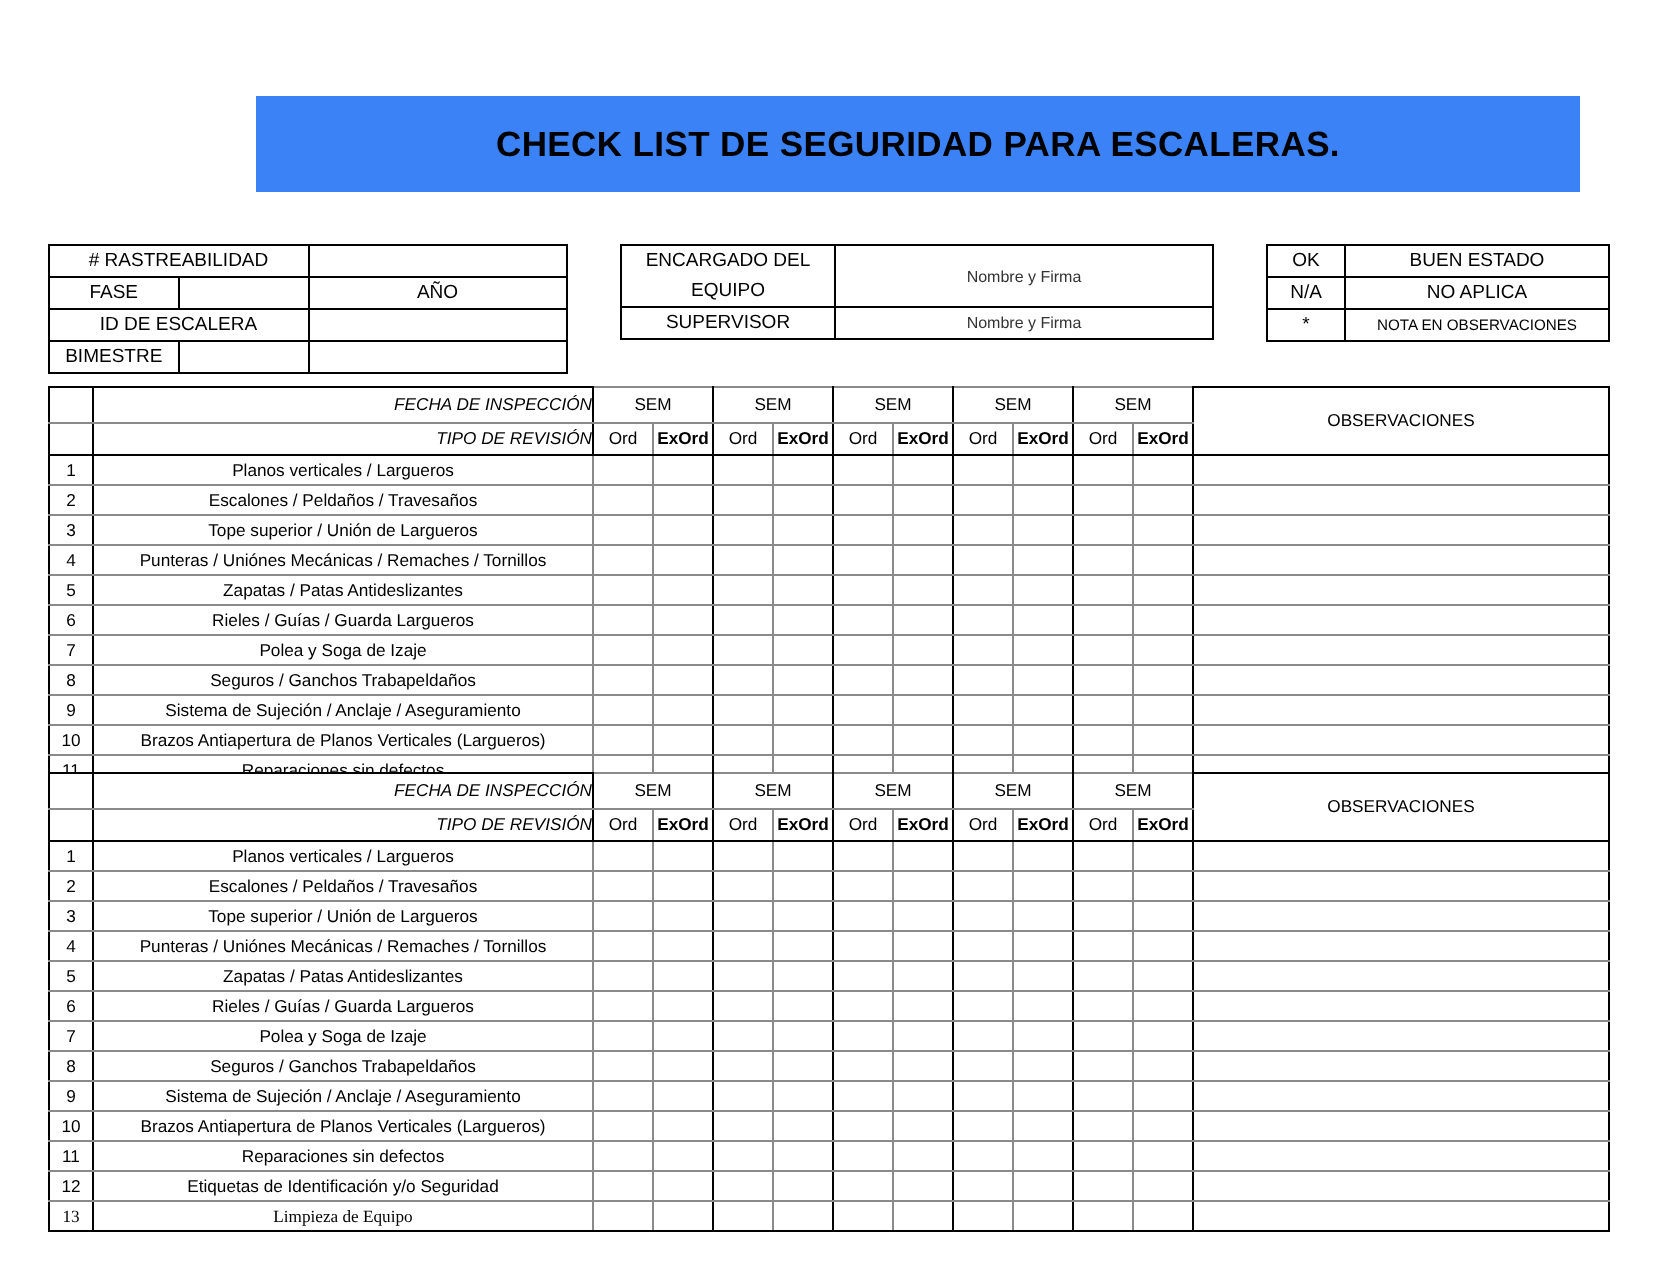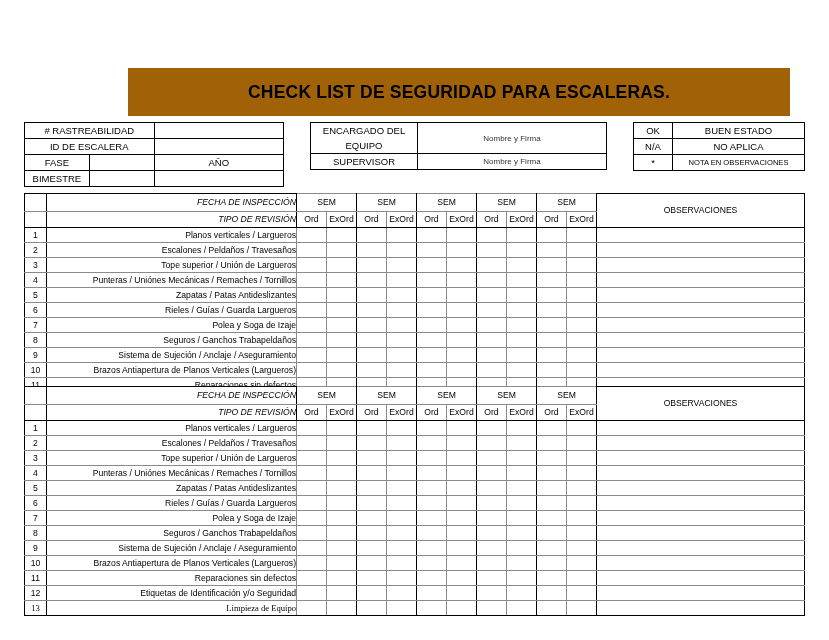--- a/index.html
+++ b/index.html
@@ -16,25 +16,24 @@
     overflow: hidden;
   }
 
   
   .title-banner {
     position: absolute;
     left: 128px;
     top: 48px;
     width: 662px;
     height: 48px;
-    background: #a16207;
+    background: #3b82f6;
     display: flex;
     align-items: center;
     justify-content: center;
-    margin-top: 20px;
   }
   .title-text {
     font-size: 17.5px;
     font-weight: bold;
     letter-spacing: 0.2px;
     color: #000;
     white-space: nowrap;
   }
 
   
@@ -152,41 +151,41 @@
     font-size: 9.2px;
     border-left: 1.6px solid #000 !important;
     border-right: 1.6px solid #000 !important;
     margin-left: 28px;
   }
   .sub-cell {
     text-align: center;
     font-size: 9px;
   }
   .sub-cell.left-thick { border-left: 1.6px solid #000 !important; }
-  .sub-cell.right-thick { border-right: 1.6px solid #000 !important; }
+  .sub-cell.right-thick { border-right: 1.6px solid #000 !important; font-weight: bold; }
 
   .obs-head {
     text-align: center;
     font-size: 10.2px;
     border-left: 1.8px solid #000 !important;
     border-top: none !important;
     border-right: none !important;
     border-bottom: 1.8px solid #000 !important;
     vertical-align: middle;
   }
 
   
   .num-cell {
     text-align: center;
     font-size: 8.8px;
     border-right: 1.8px solid #000 !important;
     border-left: none !important;
   }
   .desc-cell {
-    text-align: right;
+    text-align: center;
     padding-left: 3px;
     font-size: 8.6px;
     white-space: nowrap;
     overflow: hidden;
   }
   .mark-cell { background: #fff; }
   .mark-cell.left-thick { border-left: 1.6px solid #000 !important; }
   .mark-cell.right-thick { border-right: 1.6px solid #000 !important; }
   .obs-cell {
     border-left: 1.8px solid #000 !important;
@@ -203,27 +202,27 @@
 
 <div class="header-strip">
 
   <table class="grid blk-trace">
     <tbody>
         <tr>
       <td colspan="2"># RASTREABILIDAD</td>
       <td colspan="2"></td>
     </tr>
     <tr>
-      <td colspan="2">ID DE ESCALERA</td>
-      <td colspan="2"></td>
-    </tr>
-    <tr>
       <td>FASE</td>
       <td></td>
       <td colspan="2">AÑO</td>
+    </tr>
+    <tr>
+      <td colspan="2">ID DE ESCALERA</td>
+      <td colspan="2"></td>
     </tr>
     <tr>
       <td>BIMESTRE</td>
       <td></td>
       <td colspan="2"></td>
     </tr>
   </tbody>
     </table>
 
   <table class="grid blk-resp">

